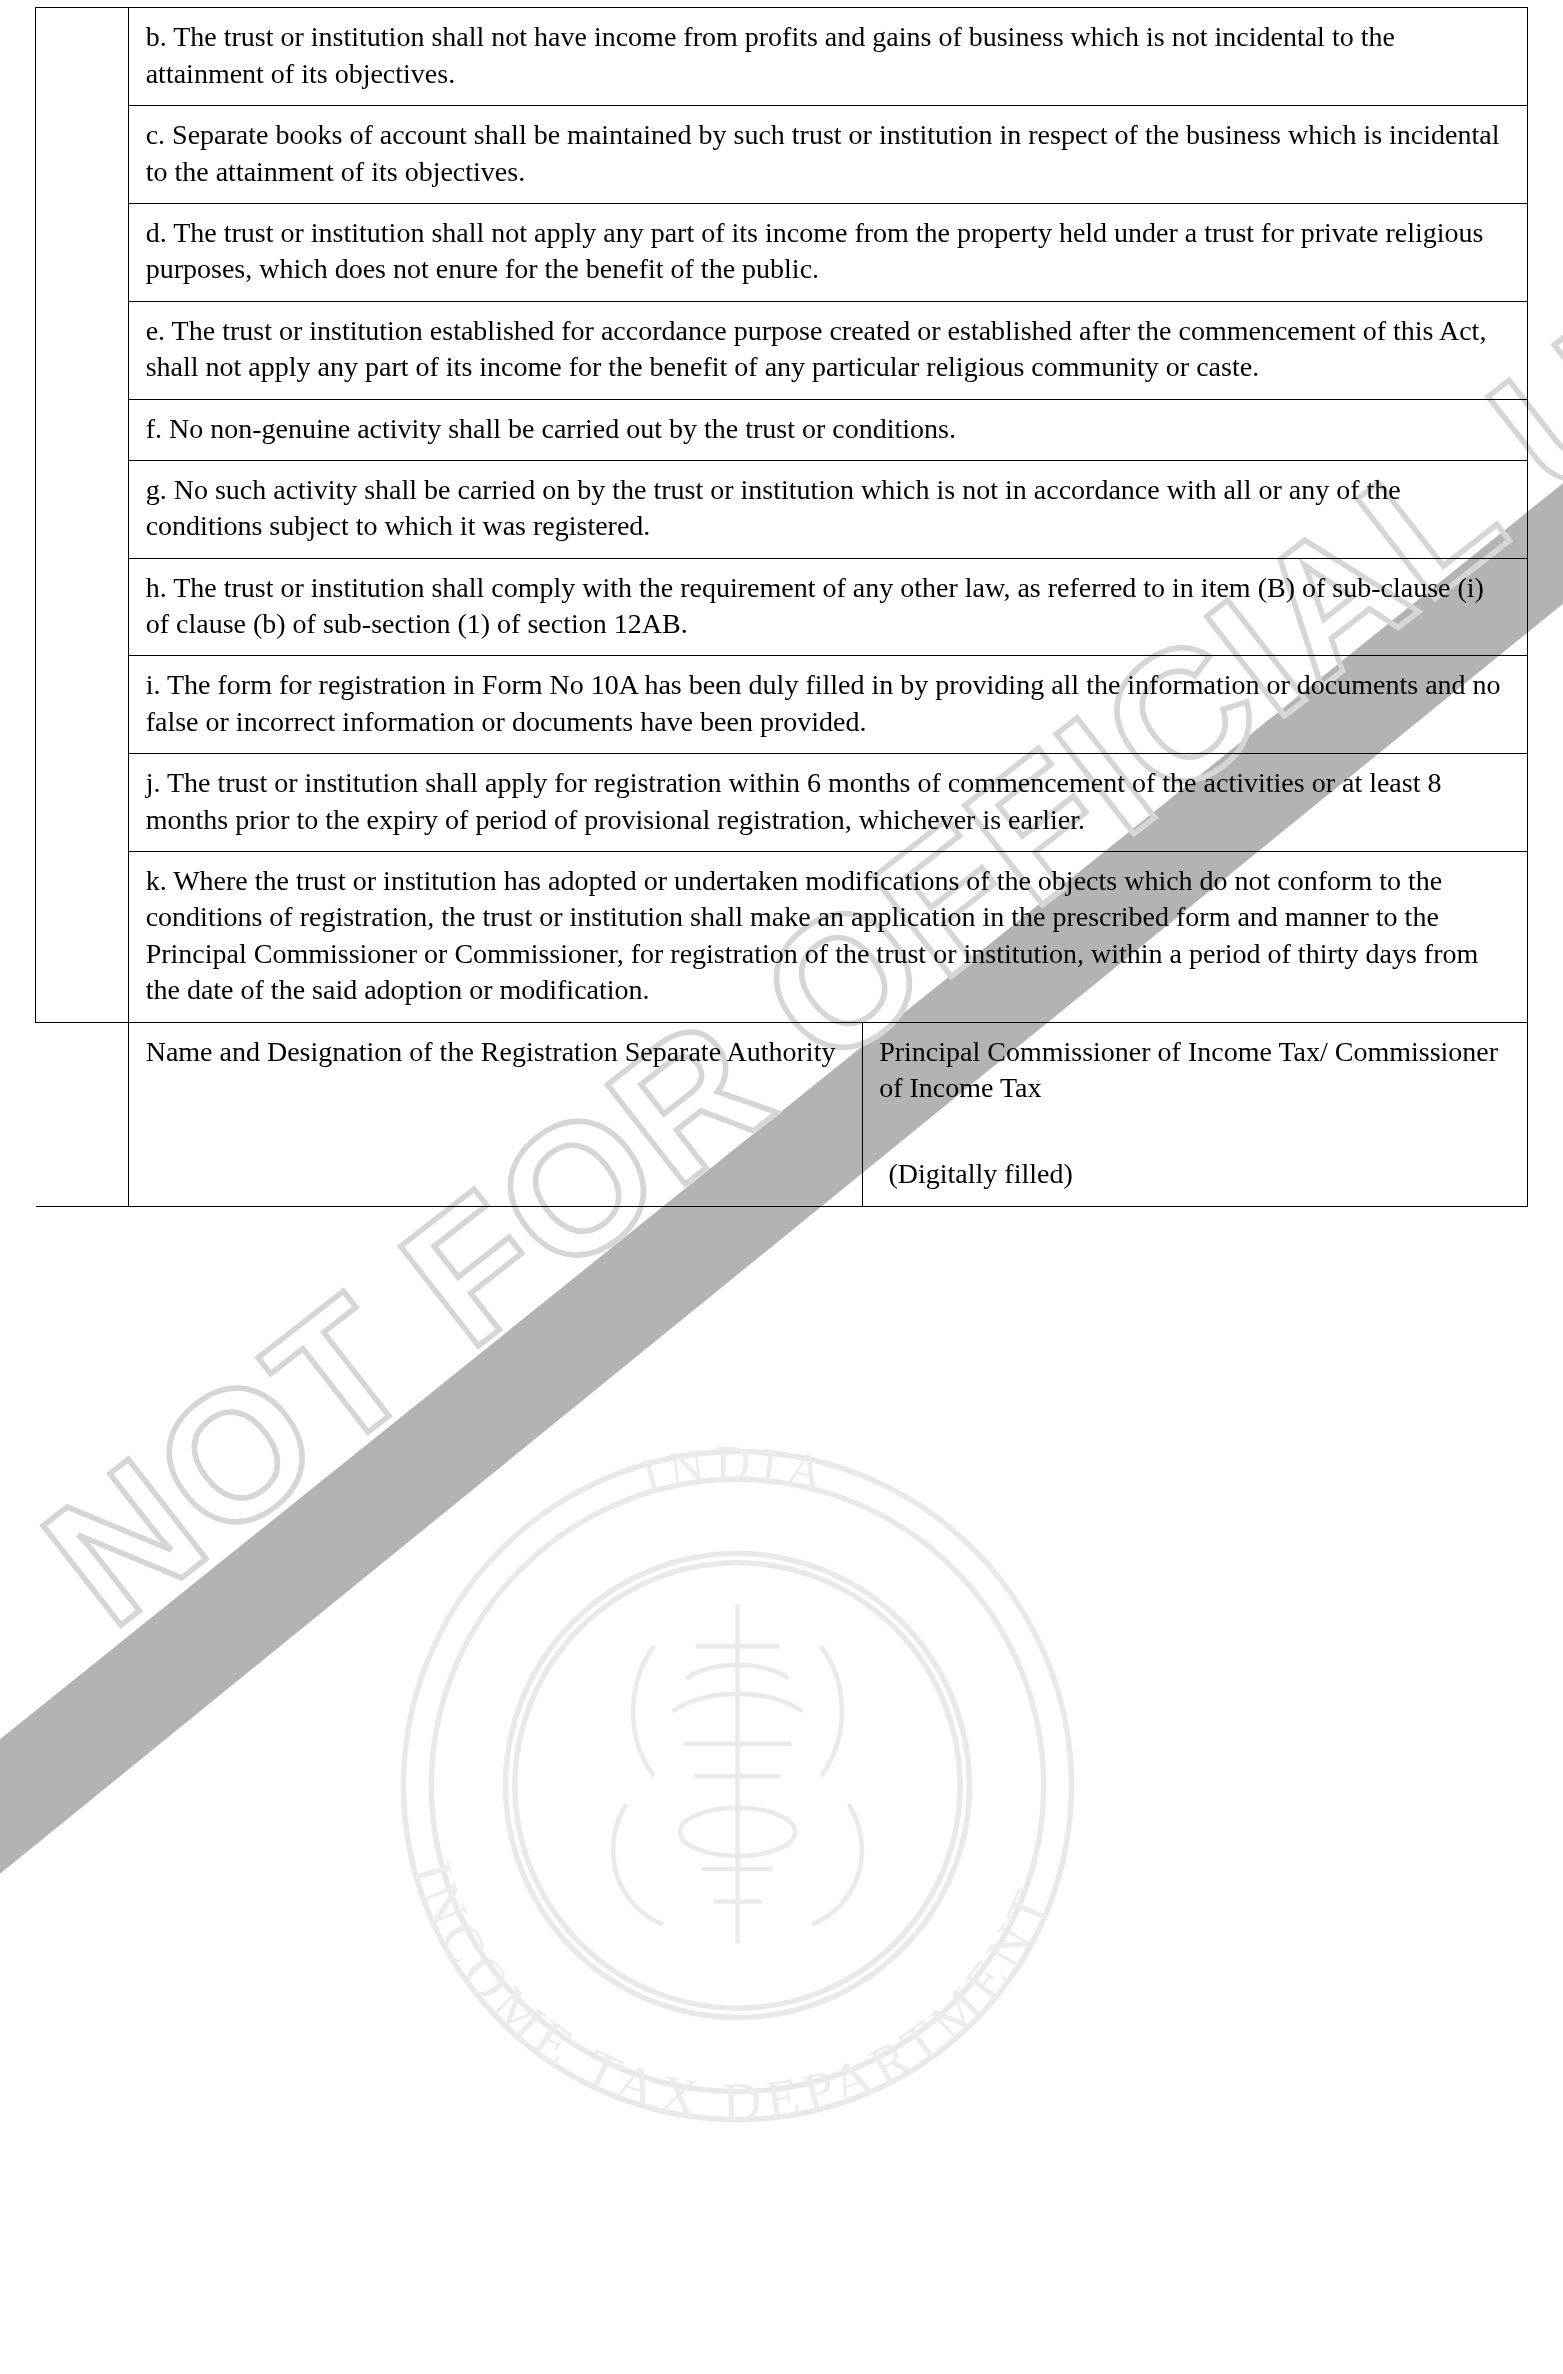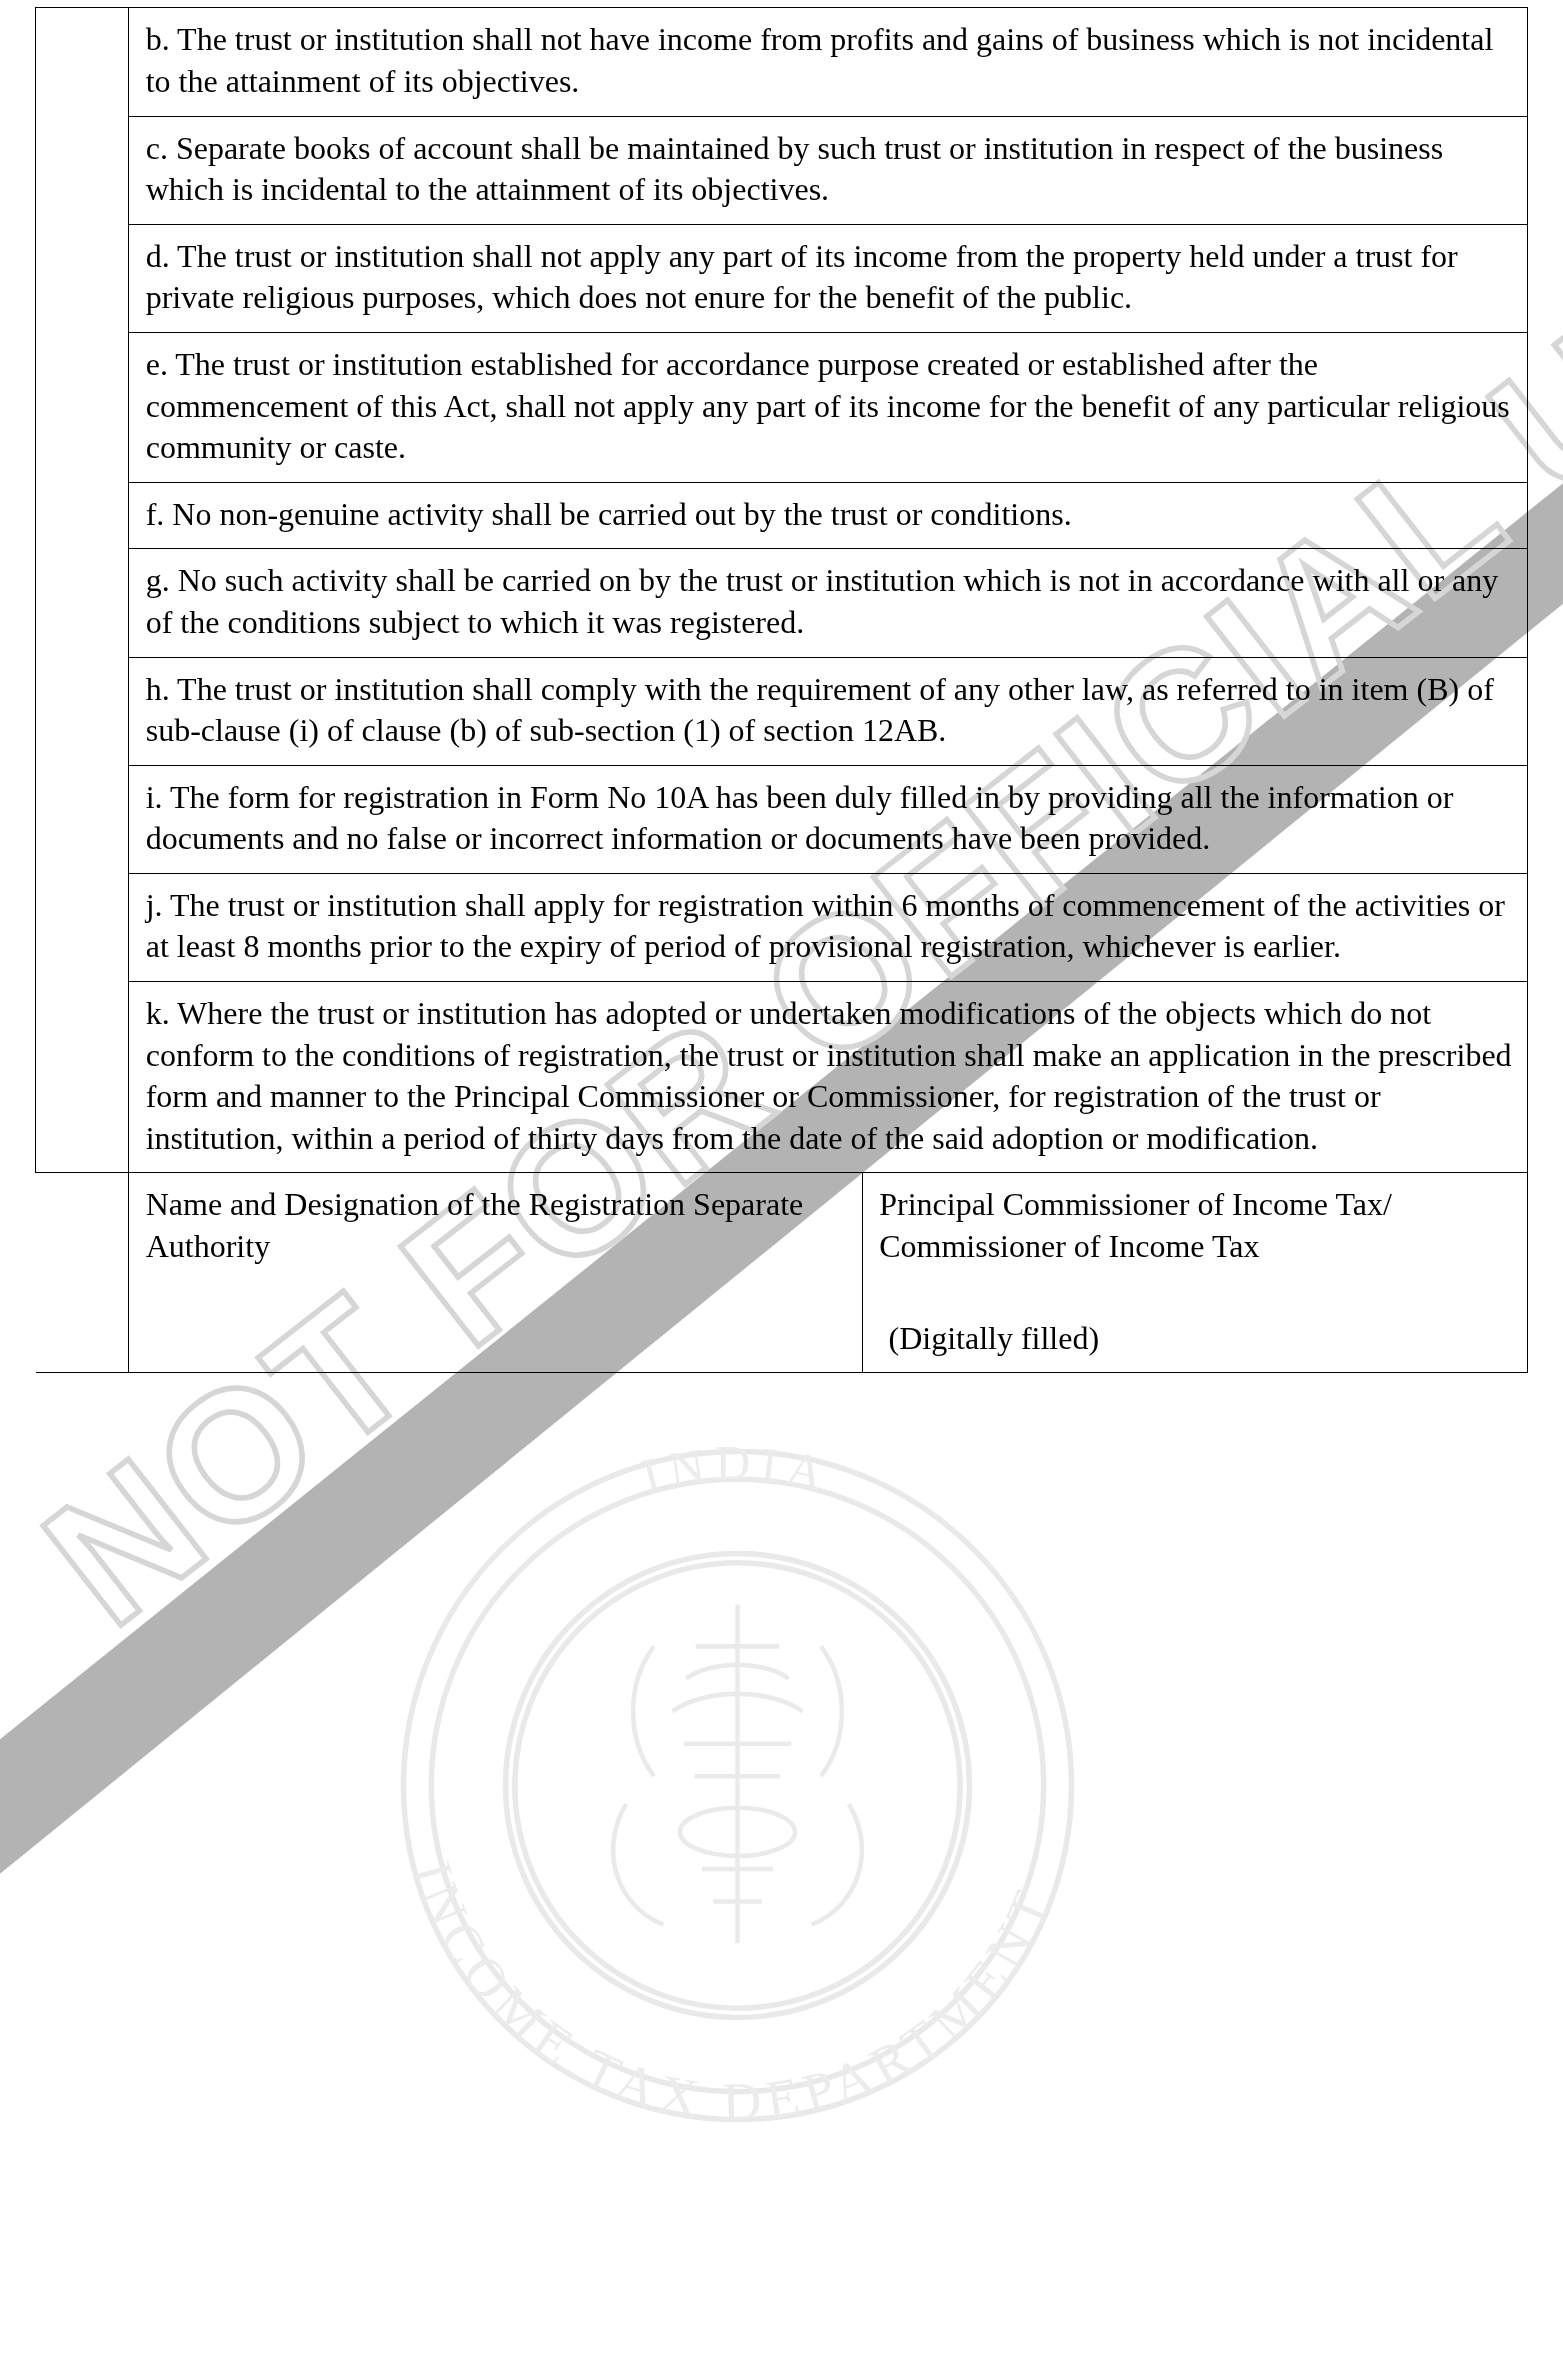--- a/index.html
+++ b/index.html
@@ -46,21 +46,21 @@
     position: absolute;
     left: 35px;
     top: 7.4px;
     width: 1493px;
     border-collapse: collapse;
     table-layout: fixed;
   }
   .tbl td {
     border: 1.9px solid #000000;
     vertical-align: top;
-    font-size: 32px;
+    font-size: 28px;
     line-height: 1.30;
     padding: 11px 15px 13px 16.7px;
     background: transparent;
   }
   .col-narrow { width: 93px; }
   .cell-text  { }
 
   
   .spacer-cell {
     border-top: none;

